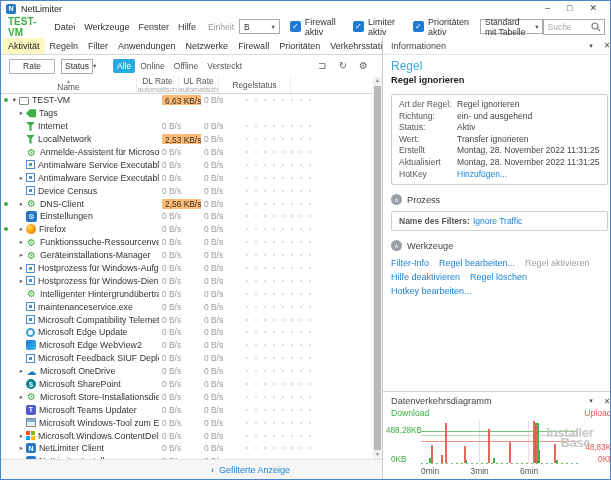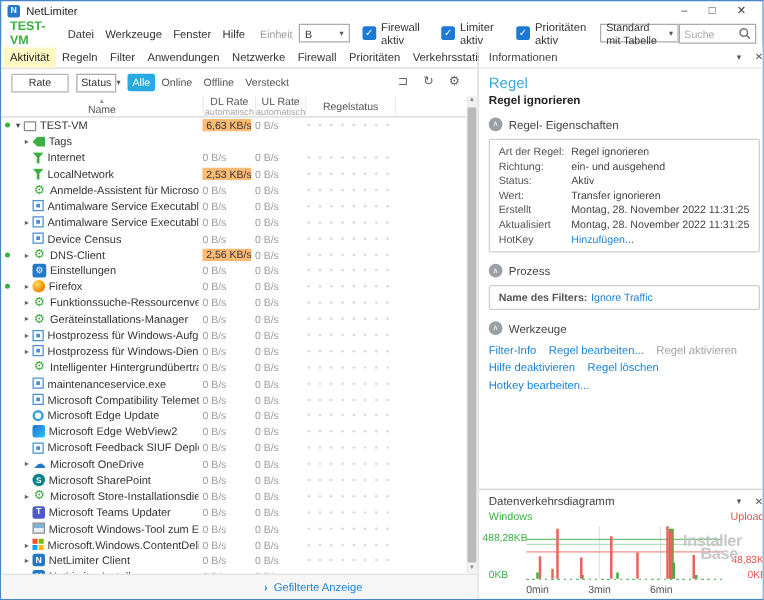--- a/index.html
+++ b/index.html
@@ -42,30 +42,30 @@
   .tabs{display:flex;align-items:flex-end}
   .tab{font-size:9px;color:#333;padding:3px 5px;cursor:default;white-space:nowrap}
   .tab.active{background:#fef9c3;color:#1c1c1c}
   .paneicons{margin-left:auto;display:flex;gap:11px;color:#555;padding:0 9px 4px 0;align-items:center}
   .paneicons .dda{font-size:7px}.paneicons .cls{font-size:8px}
 
   
   .toolbar{height:22px;display:flex;align-items:center;padding:0 0 0 8px;gap:6px}
   .ratebtn{border:1px solid #b3b3b3;border-radius:1px;width:46px;height:15px;font-size:8.5px;color:#333;display:flex;align-items:center;justify-content:center}
   .sel-status{width:32px;height:15px;padding:0 3px}
-  .chips{display:flex;gap:1px;align-items:flex-start;margin-left:3px}
+  .chips{display:flex;gap:1px;align-items:flex-start;margin-left:14px}
   .chip{font-size:8.5px;color:#555;padding:2px 4px;border-radius:2px;cursor:default}
   .chip.active{background:#29a9e1;color:#fff}
   .ticons{margin-left:auto;display:flex;gap:12px;color:#666;padding-right:14px;align-items:center}
   .ticons span{font-size:10px;line-height:10px}
 
   
   .thead{height:17px;display:flex;border-bottom:1px solid #d5d5d5;font-size:8.4px;color:#555;margin-right:9px}
   .hc{display:flex;flex-direction:column;align-items:center;justify-content:center;border-right:1px solid #ebebeb;line-height:8px}
-  .hc.name{width:162px}
+  .hc.name{width:136px}
   .hc.dl{width:42px}.hc.ul{width:40px}.hc.st{width:72px}
   .hc.fill{flex:1;border-right:0}
   .hc .sub{font-size:7.3px;color:#a8a8a8;margin-top:1px}
   .sort{font-size:5px;color:#888;line-height:4px}
 
   
   .rows{flex:1;overflow:hidden;margin-right:9px}
   .trow{height:12.9px;display:flex;align-items:center;font-size:8.8px;color:#333}
   .nmregion{width:158px;display:flex;align-items:center;overflow:hidden;flex:none;height:100%}
   .dotcol{width:9px;flex:none;display:flex;justify-content:center}
@@ -882,24 +882,20 @@
         <span class="icns">
           <span class="dda">▾</span>
           <span class="cls">✕</span>
         </span>
       </div>
 
       <div class="rbody">
         <div class="rtitle">Regel</div>
         <div class="rsub">Regel ignorieren</div>
 
-        <div class="sechead">
-          <span class="circ">∧</span>
-          <span>Regel- Eigenschaften</span>
-        </div>
         <div class="box">
             <div class="proprow">
               <span class="proplabel">Art der Regel:</span>
               <span class="propval">Regel ignorieren</span>
             </div>
             <div class="proprow">
               <span class="proplabel">Richtung:</span>
               <span class="propval">ein- und ausgehend</span>
             </div>
             <div class="proprow">
@@ -950,21 +946,21 @@
 
       <div class="chartpanel">
         <div class="cheader">
           <span>Datenverkehrsdiagramm</span>
           <span class="icns">
             <span class="dda">▾</span>
             <span class="cls">✕</span>
           </span>
         </div>
         <div class="legend">
-          <span class="dl">Windows</span>
+          <span class="dl">Download</span>
           <span class="ul">Upload</span>
         </div>
         <div class="plotrow">
           <span class="ylab gl y-l-max" style="top: 7.4496px;">488,28KB</span>
           <span class="ylab gl y-l-zero">0KB</span>
           <div class="plot">
               <div class="grid" style="left: 57.5px;"></div>
               <div class="grid" style="left: 107px;"></div>
               <div class="refline" style="top: 10.4496px; background: rgb(116, 193, 120);"></div>
               <div class="refline" style="top: 14.4496px; background: rgb(188, 222, 189);"></div>

